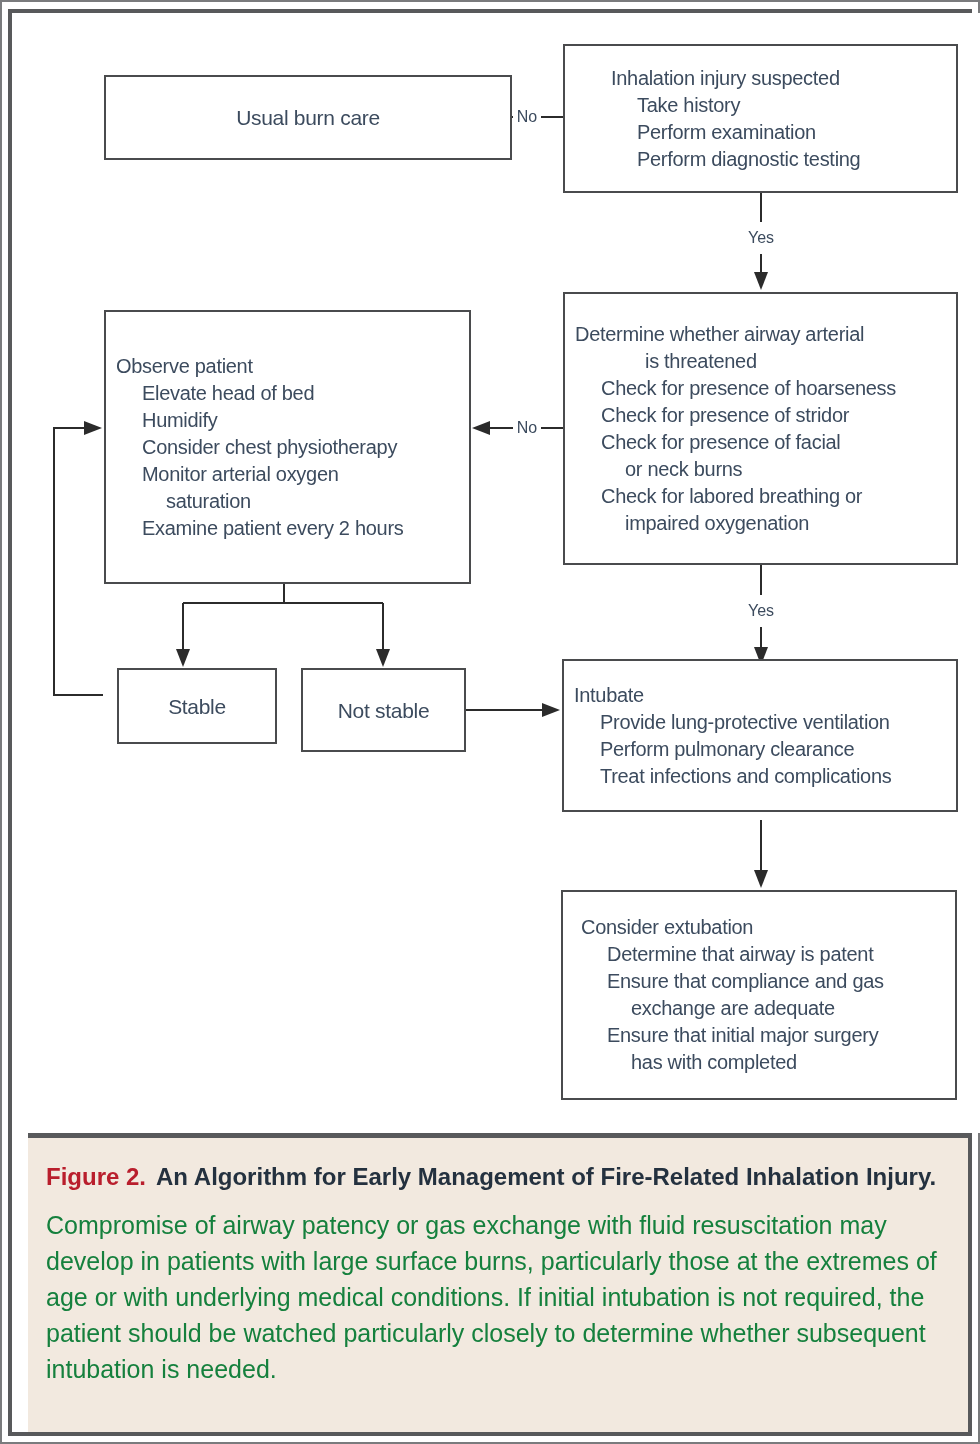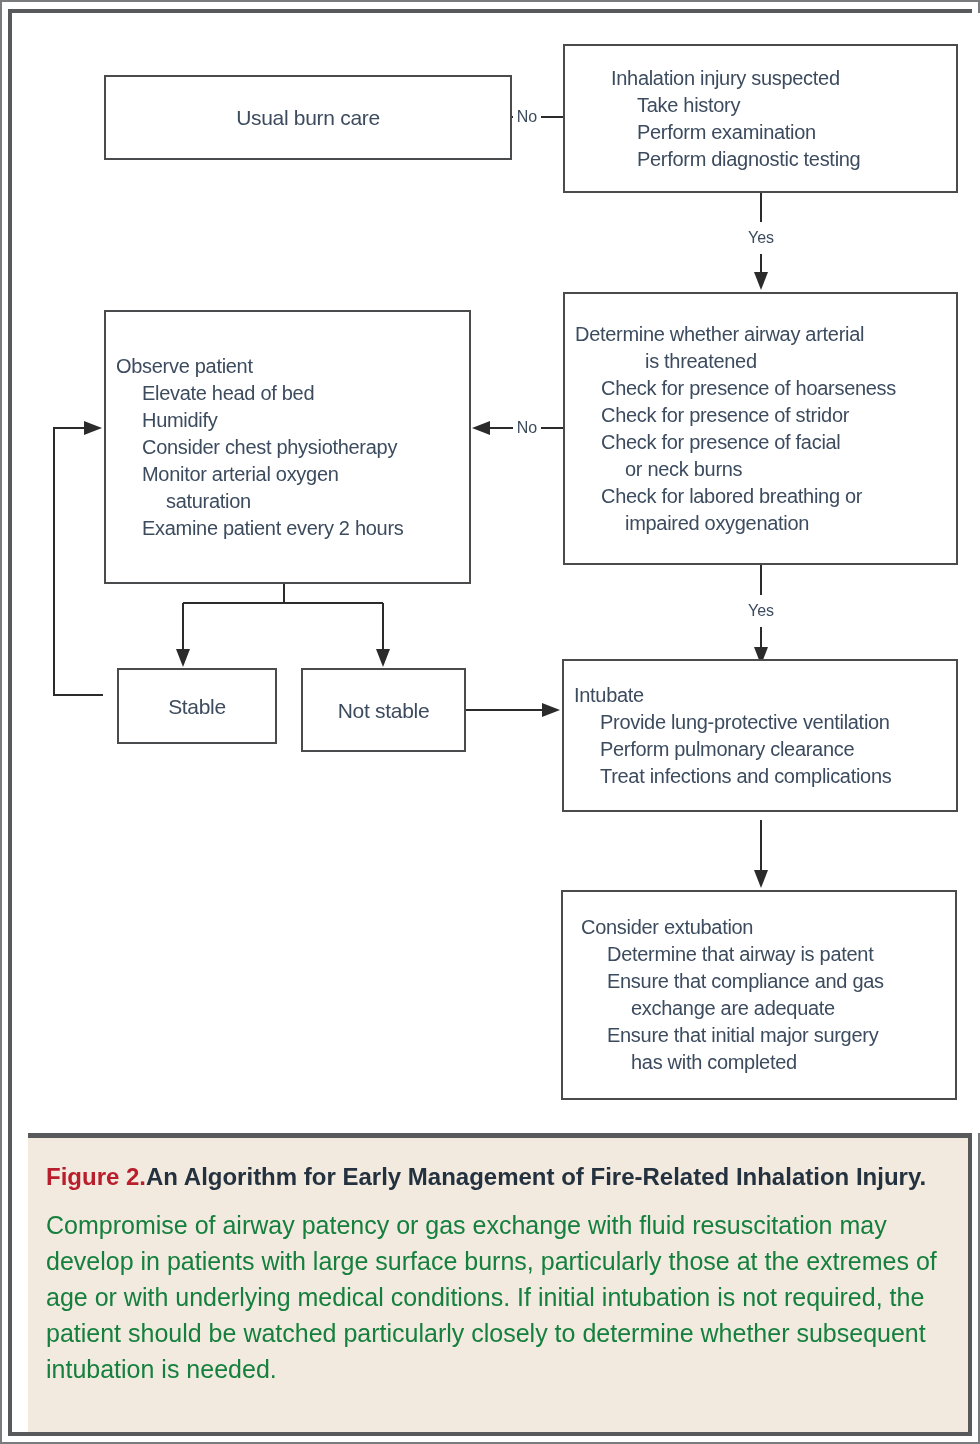--- a/index.html
+++ b/index.html
@@ -71,21 +71,21 @@
     font-size: 16px;
     background: transparent;
   }
   .cap-title {
     max-width: 905px;
     font-weight: bold;
     font-size: 24px;
     line-height: 37px;
     color: #24313f;
   }
-  .cap-title .fig-label { color: var(--accent-red); margin-right: 0; }
+  .cap-title .fig-label { color: var(--accent-red); margin-right: 10px; }
   .cap-body {
     margin-top: 12px;
     max-width: 922px;
     font-size: 25px;
     line-height: 36px;
     color: #15803d;
   }
 </style>
 </head>
 <body>

